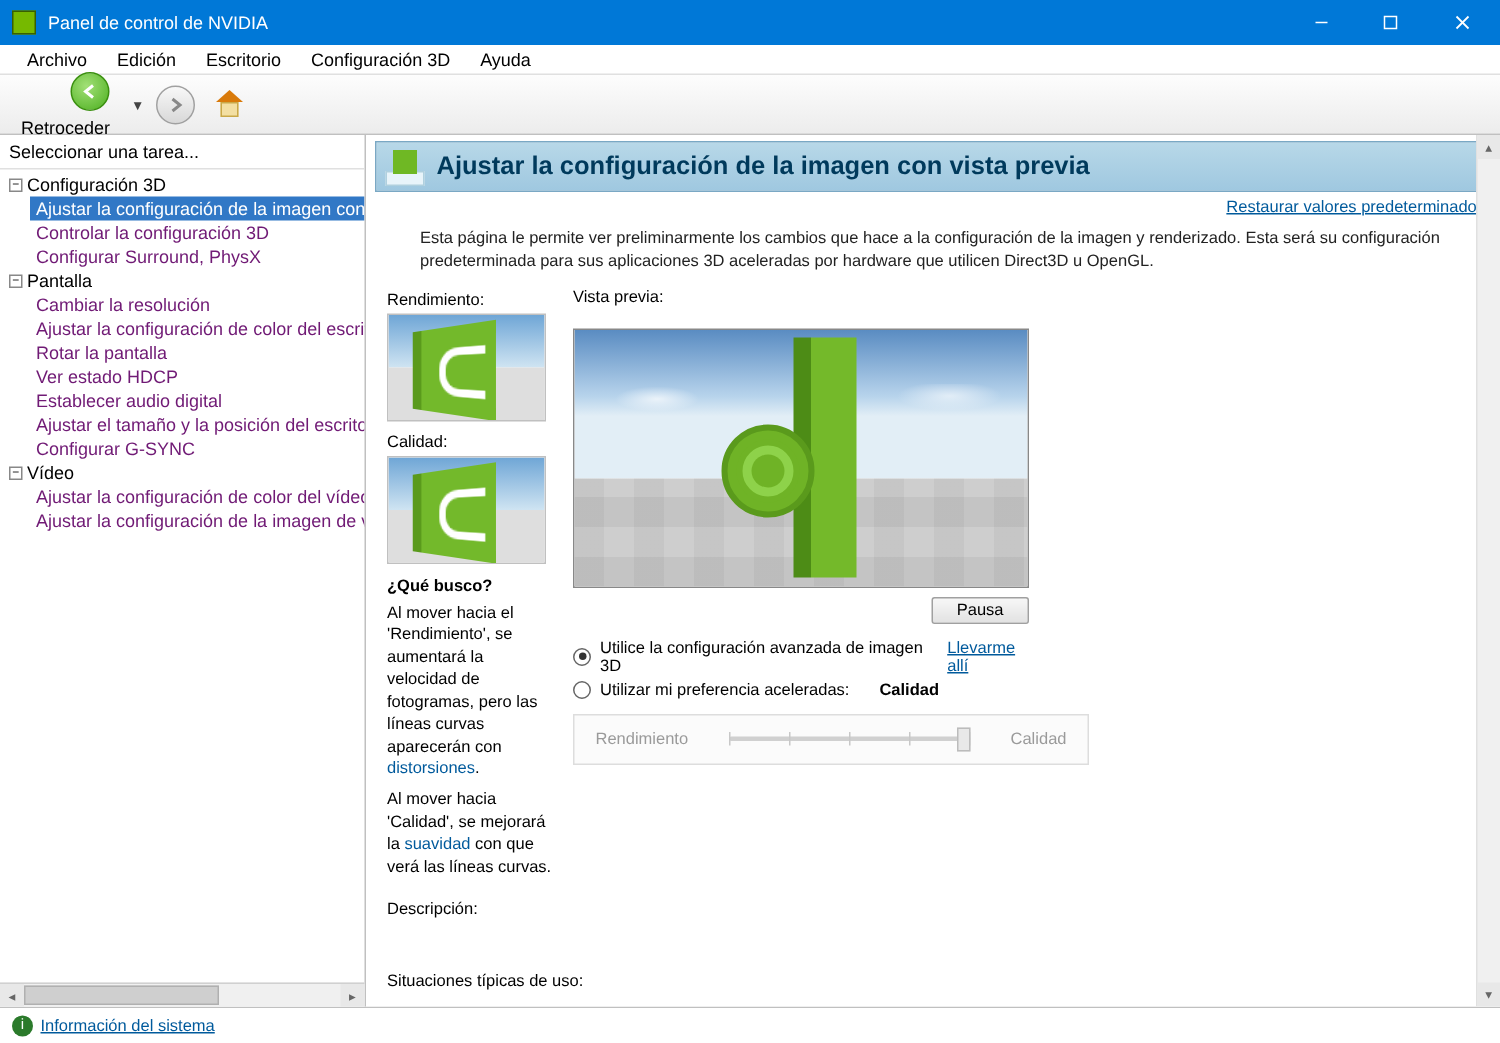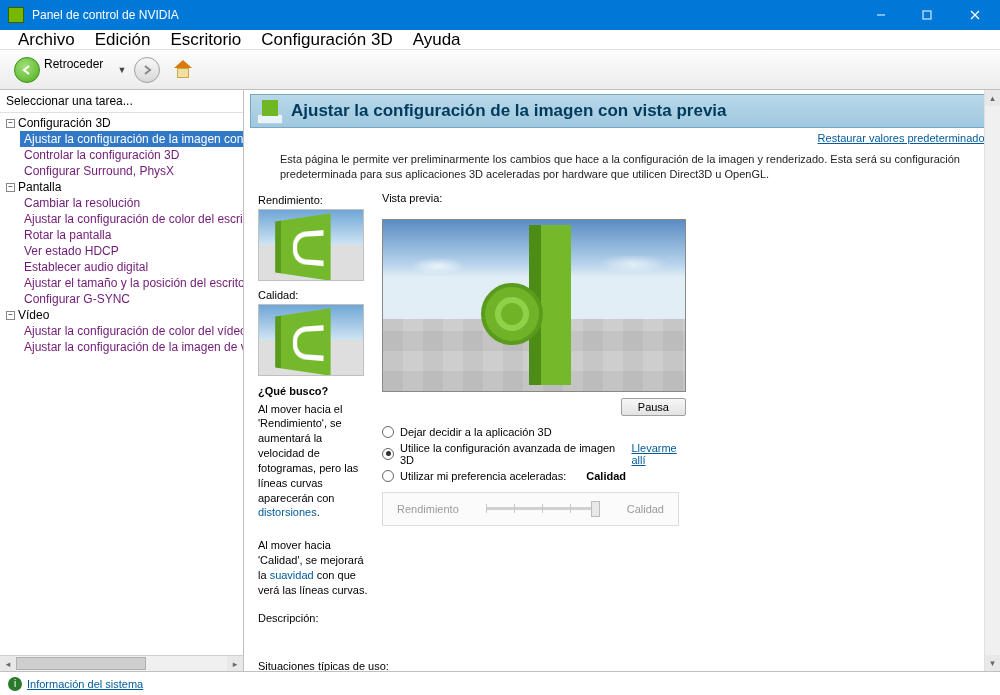--- a/index.html
+++ b/index.html
@@ -8,25 +8,25 @@
 
 .titlebar { height: 30px; background: #0078d7; color: #fff; display: flex; align-items: center; padding-left: 8px; }
 .titlebar .app-icon { width: 16px; height: 16px; background: #76b900; margin-right: 8px; display: inline-block; border: 1px solid #3a5f00; }
 .titlebar .title-text { font-size: 12px; flex: 1; }
 .titlebar .win-btns { display: flex; height: 100%; }
 .titlebar .win-btn { width: 46px; display: flex; align-items: center; justify-content: center; color: #fff; font-size: 10px; cursor: default; }
 .titlebar .win-btn:last-child { width: 50px; }
 
 
 .menubar { height: 20px; background: #fff; display: flex; align-items: center; padding-left: 8px; border-bottom: 1px solid #e0e0e0; }
-.menubar .menu-item { padding: 2px 10px; font-size: 17px; cursor: default; }
+.menubar .menu-item { padding: 2px 10px; font-size: 12px; cursor: default; }
 
 
 .toolbar { height: 40px; background: linear-gradient(to bottom, #fdfdfd, #ececec); border-bottom: 1px solid #c0c0c0; display: flex; align-items: center; padding-left: 8px; gap: 4px; }
-.back-btn { display: flex; align-items: flex-start; gap: 4px; padding: 2px 6px; border-radius: 3px; cursor: default; }
+.back-btn { display: flex; align-items: flex-end; gap: 4px; padding: 2px 6px; border-radius: 3px; cursor: default; flex-direction: column; }
 .circle-btn { width: 26px; height: 26px; border-radius: 50%; display: flex; align-items: center; justify-content: center; border: 1px solid #a0a0a0; background: linear-gradient(to bottom, #f8f8f8, #d8d8d8); }
 .circle-btn.green { background: radial-gradient(circle at 40% 35%, #a2e077, #4caf1f); border-color: #3a8f0f; color: #fff; }
 .back-btn span.label { font-size: 12px; }
 .dropdown-arrow { font-size: 9px; color: #444; padding: 0 4px; }
 .home-btn { width: 26px; height: 26px; display: flex; align-items: center; justify-content: center; margin-left: 6px; }
 .home-shape { width: 18px; height: 16px; position: relative; }
 .home-roof { width: 0; height: 0; border-left: 9px solid transparent; border-right: 9px solid transparent; border-bottom: 8px solid #d97a0a; position: absolute; top: -2px; }
 .home-body { width: 12px; height: 10px; background: #f3dfa2; position: absolute; top: 6px; left: 3px; border: 1px solid #c9a848; }
 
 
@@ -88,21 +88,21 @@
 .pause-row { display: flex; justify-content: flex-end; margin: 6px 0 8px 0; width: 304px; }
 .pause-btn { padding: 2px 16px; font-size: 11px; background: linear-gradient(to bottom, #f7f7f7, #e2e2e2); border: 1px solid #a0a0a0; border-radius: 2px; cursor: default; }
 
 .options { width: 310px; }
 .opt-row { display: flex; align-items: center; gap: 6px; padding: 2px 0; font-size: 11px; }
 .radio { width: 12px; height: 12px; border-radius: 50%; border: 1px solid #666; display: inline-flex; align-items: center; justify-content: center; background: #fff; flex-shrink: 0; }
 .radio.checked::after { content: ""; width: 5px; height: 5px; border-radius: 50%; background: #333; }
 .take-link { color: #005a9c; text-decoration: underline; margin-left: auto; cursor: default; }
 .emph-val { font-weight: bold; margin-left: 14px; }
 
-.slider-box { border: 1px solid #ddd; background: #fbfbfb; padding: 10px 14px; margin-top: 8px; width: 297px; display: flex; align-items: center; gap: 27px; font-size: 11px; color: #9a9a9a; }
+.slider-box { border: 1px solid #ddd; background: #fbfbfb; padding: 10px 14px; margin-top: 8px; width: 344px; display: flex; align-items: center; gap: 27px; font-size: 11px; color: #9a9a9a; }
 .slider-track { flex: 1; height: 3px; background: #d0d0d0; position: relative; border-radius: 2px; }
 .slider-ticks { position: absolute; top: -3px; left: 0; right: 0; display: flex; justify-content: space-between; }
 .slider-ticks span { width: 1px; height: 9px; background: #c8c8c8; }
 .slider-thumb { position: absolute; top: -6px; right: 0; width: 9px; height: 16px; background: #e8e8e8; border: 1px solid #bcbcbc; }
 
 .desc-section { padding: 14px 8px 0 8px; font-size: 11px; }
 .desc-section .label-row { margin-bottom: 36px; }
 
 .main-scroll { position: absolute; right: 0; top: 0; bottom: 0; width: 16px; background: #f0f0f0; border-left: 1px solid #e0e0e0; display: flex; flex-direction: column; }
 .main-scroll .arrow { height: 16px; display: flex; align-items: center; justify-content: center; font-size: 9px; color: #666; background: #e8e8e8; }
@@ -242,21 +242,21 @@
           </div>
         <div class="section-label">Calidad:</div>
         <div class="thumb">
             <div class="sky"></div>
             <div class="ground"></div>
             <div class="logo3d"></div>
           </div>
         <div class="help-block">
           <div class="q">¿Qué busco?</div>
           <p><span>Al mover hacia el 'Rendimiento', se aumentará la velocidad de fotogramas, pero las líneas curvas aparecerán con </span><a>distorsiones</a><span>.</span></p>
-          <p style="margin-top:18px"><span>Al mover hacia 'Calidad', se mejorará la </span><a>suavidad</a><span> con que verá las líneas curvas.</span></p>
+          <p style="margin-top:6px"><span>Al mover hacia 'Calidad', se mejorará la </span><a>suavidad</a><span> con que verá las líneas curvas.</span></p>
         </div>
       </div>
 
       <div class="mid-col">
         <div class="preview-label">Vista previa:</div>
         <div class="preview">
           <div class="sky"></div>
             <div class="clouds"></div>
             <div class="ground"></div>
           <div class="logo3d-big">
@@ -267,24 +267,20 @@
                 <div class="ring3"></div>
               </div>
           </div>
         </div>
         <div class="pause-row">
             <button class="pause-btn">Pausa</button>
           </div>
 
         <div class="options">
           <div class="opt-row">
-            <span class="radio"></span>
-            <span>Dejar decidir a la aplicación 3D</span>
-          </div>
-          <div class="opt-row">
             <span class="radio checked"></span>
             <span>Utilice la configuración avanzada de imagen 3D</span>
             <a class="take-link">Llevarme allí</a>
           </div>
           <div class="opt-row">
             <span class="radio"></span>
             <span>Utilizar mi preferencia aceleradas:</span>
             <span class="emph-val">Calidad</span>
           </div>
         </div>

